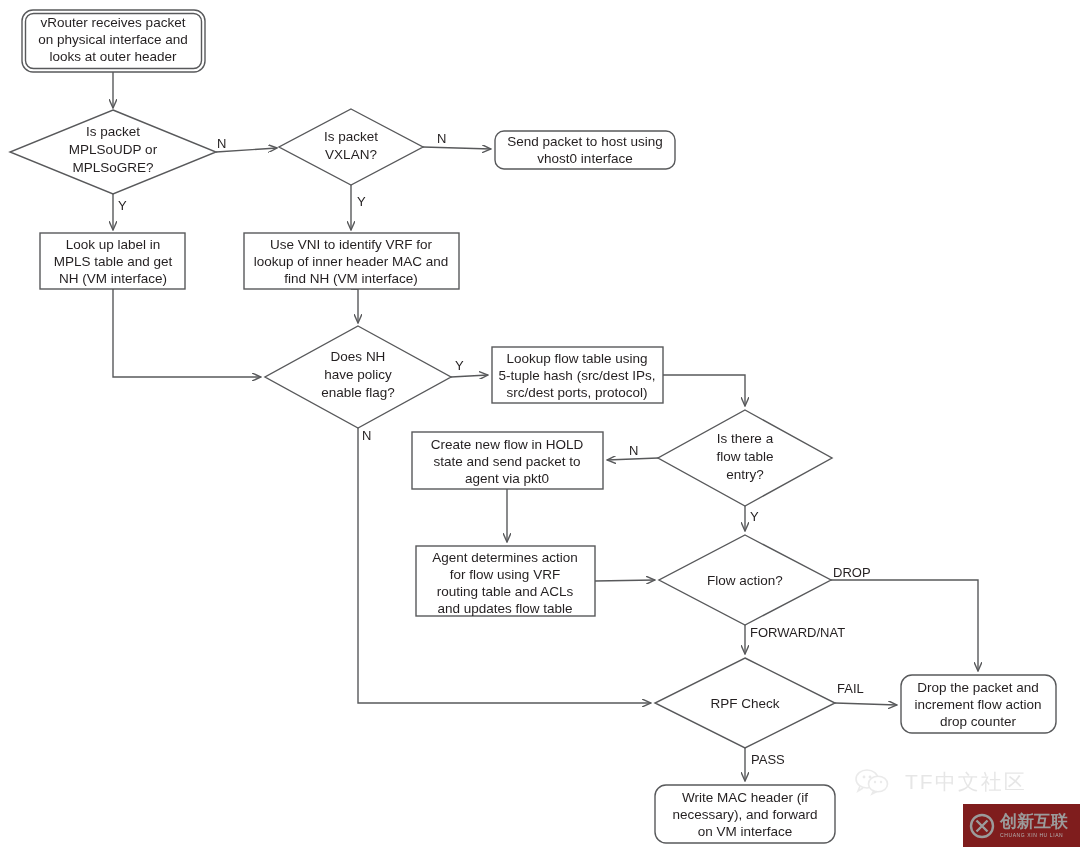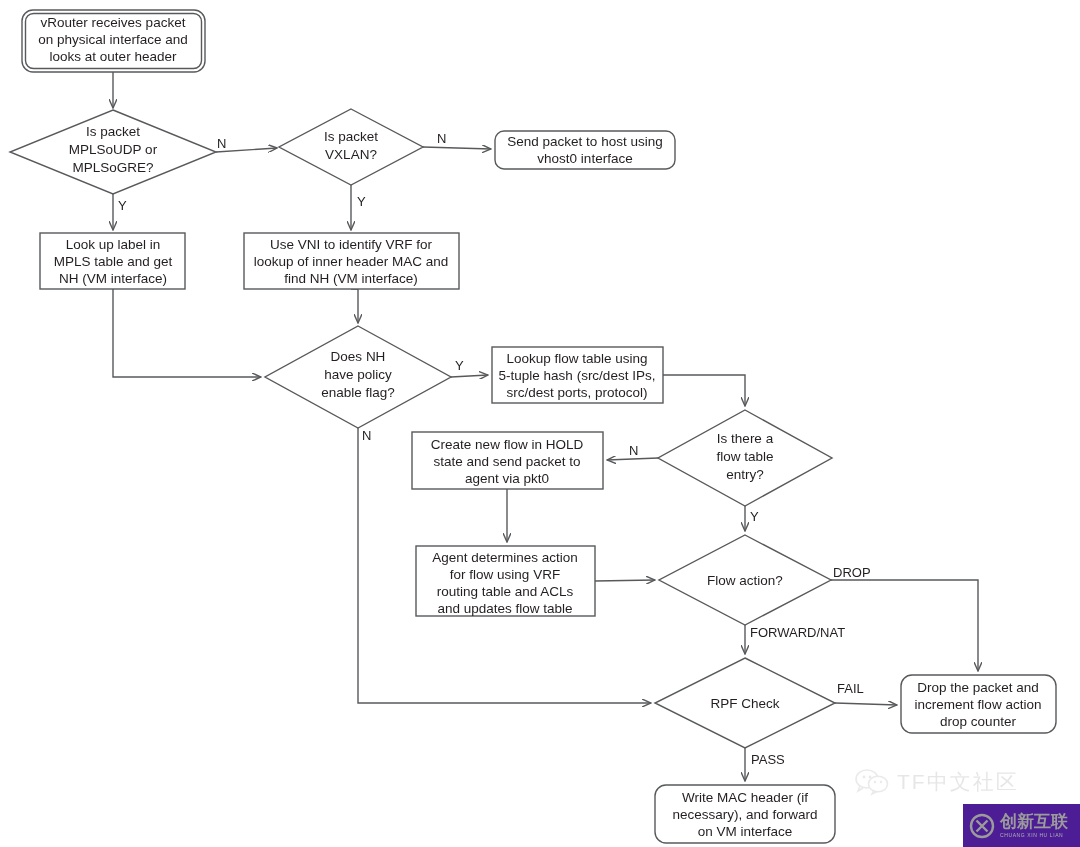--- a/index.html
+++ b/index.html
@@ -15,27 +15,27 @@
     fill:#231f20;
     text-anchor:middle;
   }
   .edge-label{
     font-family:"Liberation Sans","DejaVu Sans",sans-serif;
     fill:#231f20;
     font-size:13px;
   }
   
   .wm{position:absolute;pointer-events:none;}
-  #wm-wechat{left:855px;top:768px;display:flex;align-items:center;gap:8px;opacity:.45;}
+  #wm-wechat{left:855px;top:768px;display:flex;align-items:center;gap:16px;opacity:.45;}
   #wm-wechat .wm-text{
     font-family:"Liberation Sans","DejaVu Sans",sans-serif;
     font-size:21px;color:#c9c9c9;letter-spacing:2px;white-space:nowrap;
   }
   #wm-brand{
-    left:963px;top:804px;width:117px;height:43px;background:#4c1d95;
+    left:963px;top:804px;width:117px;height:43px;background:#7f1d1d;
     display:flex;align-items:center;gap:5px;padding-left:6px;box-sizing:border-box;
   }
   #wm-brand .brand-cn{
     font-family:"Liberation Sans","DejaVu Sans",sans-serif;
     font-size:17px;color:#9b9b9b;font-weight:bold;line-height:1;white-space:nowrap;
   }
   #wm-brand .brand-en{
     font-family:"Liberation Sans","DejaVu Sans",sans-serif;
     font-size:5px;color:#b4b4b4;letter-spacing:.6px;line-height:1;white-space:nowrap;margin-top:3px;
   }

